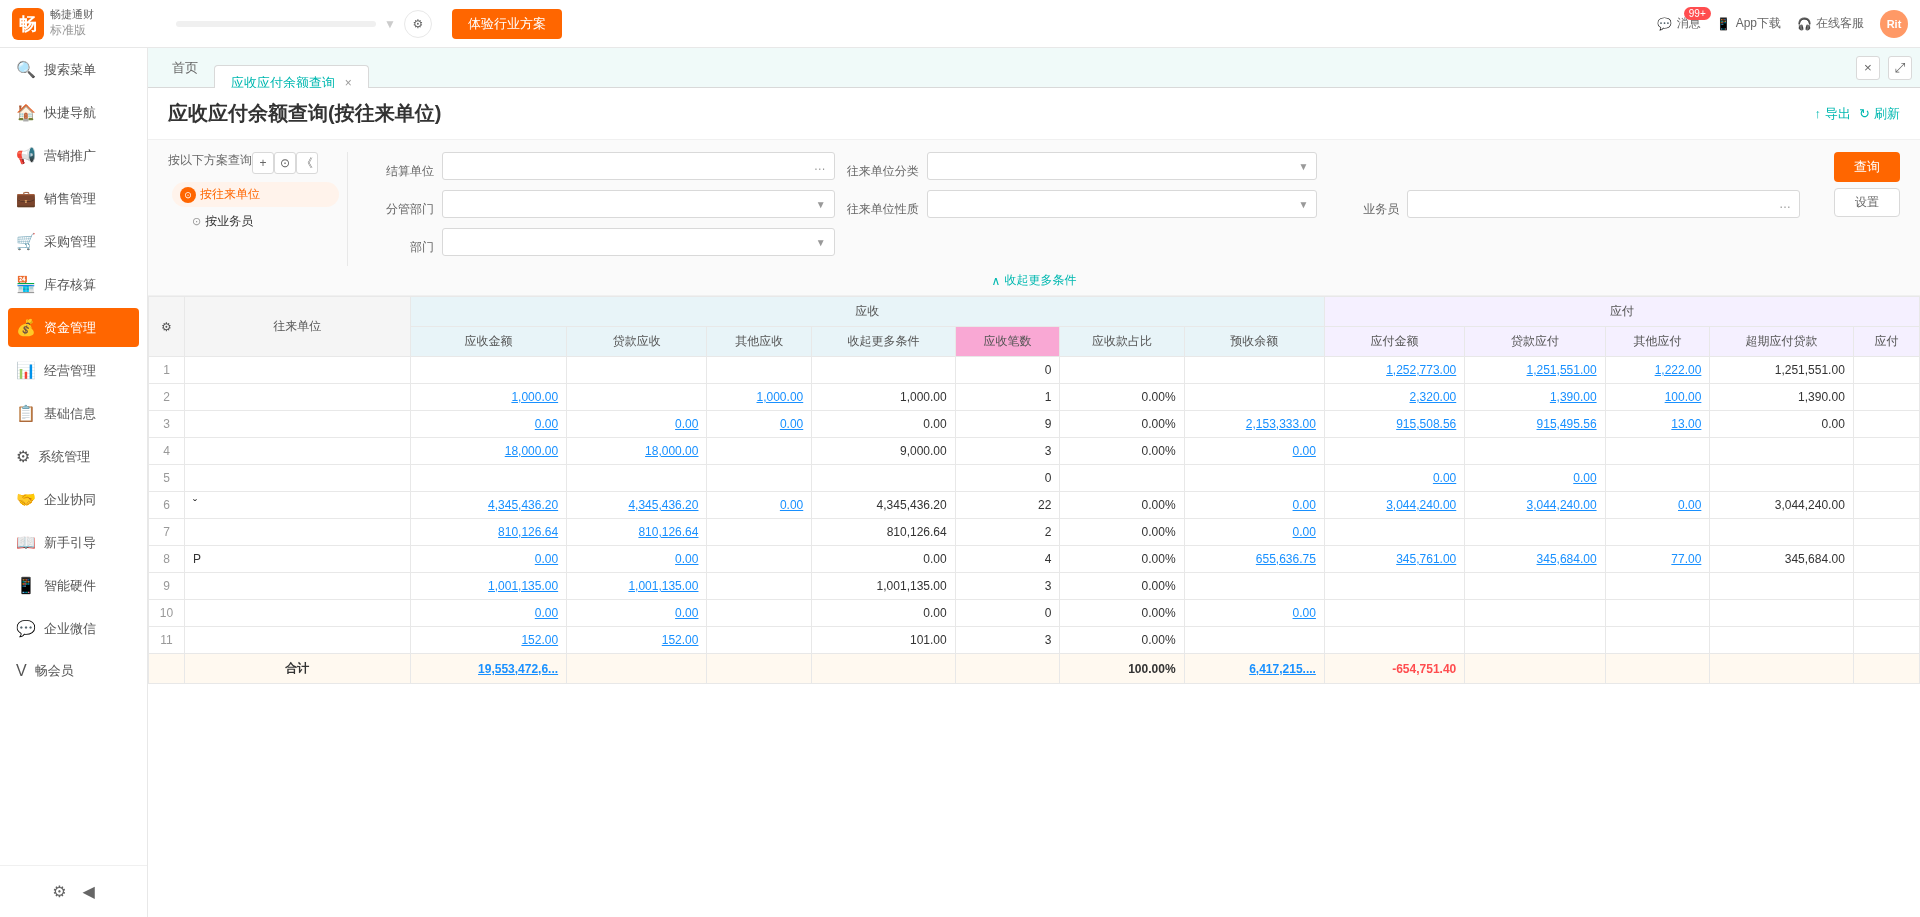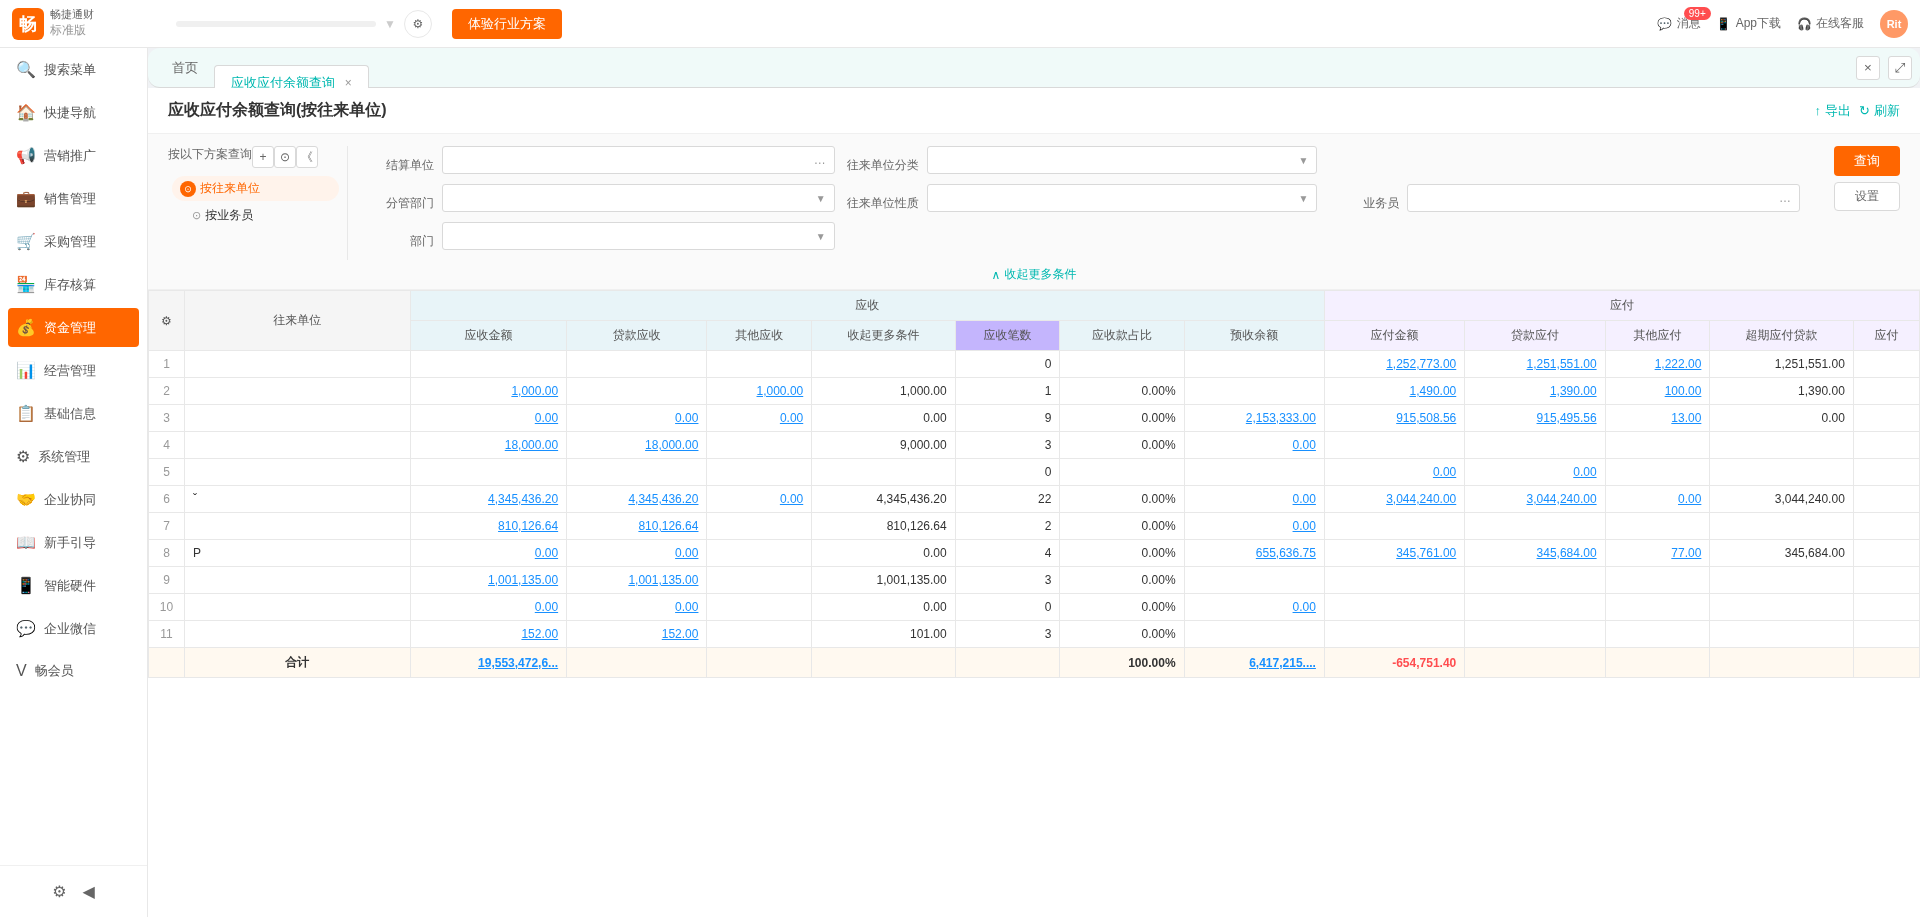--- a/index.html
+++ b/index.html
@@ -135,21 +135,20 @@
     
     
     .tab-bar {
       background: #f0faf9;
       border-bottom: 1px solid #d9d9d9;
       display: flex;
       align-items: center;
       padding: 0 8px;
       height: 40px;
       flex-shrink: 0;
-      border-radius: 12px;
     }
     .tab-item {
       padding: 8px 16px;
       cursor: pointer;
       font-size: 13px;
       color: #666;
       border-radius: 4px 4px 0 0;
     }
     .tab-item.active {
       background: #fff;
@@ -186,21 +185,21 @@
     
     
     .page-header {
       display: flex;
       align-items: center;
       justify-content: space-between;
       padding: 12px 20px;
       border-bottom: 1px solid #f0f0f0;
     }
     .page-title {
-      font-size: 16px;
+      font-size: 20px;
       font-weight: bold;
       color: #333;
     }
     .page-header-btns {
       display: flex;
       gap: 8px;
     }
     .header-action-btn {
       display: flex; align-items: center; gap: 4px;
       color: #00b8b0; cursor: pointer; font-size: 13px;
@@ -591,21 +590,21 @@
                 </th>
                 <th style="background:#e8f4f8;">
                   <span>贷款应收</span>
                 </th>
                 <th style="background:#e8f4f8;">
                   <span>其他应收</span>
                 </th>
                 <th style="background:#e8f4f8;">
                   <span>收起更多条件</span>
                 </th>
-                <th style="background:#c4b5fd;">
+                <th style="background:#f9a8d4;">
                   <span>应收笔数</span>
                 </th>
                 <th style="background:#e8f4f8;">
                   <span>应收款占比</span>
                 </th>
                 <th style="background:#e8f4f8;">
                   <span>预收余额</span>
                 </th>
                 <th style="background:#f5f0ff;">
                   <span>应付金额</span>
@@ -645,21 +644,21 @@
                 <tr>
                   <td class="row-num">2</td>
                   <td class="td-left"></td>
                   <td class="td-num td-link">1,000.00</td>
                   <td class="td-num"></td>
                   <td class="td-num td-link">1,000.00</td>
                   <td class="td-num">1,000.00</td>
                   <td class="td-num">1</td>
                   <td class="td-num">0.00%</td>
                   <td class="td-num td-link"></td>
-                  <td class="td-num td-link">1,490.00</td>
+                  <td class="td-num td-link">2,320.00</td>
                   <td class="td-num td-link">1,390.00</td>
                   <td class="td-num td-link">100.00</td>
                   <td class="td-num">1,390.00</td>
                   <td class="td-num"></td>
                 </tr>
                 <tr>
                   <td class="row-num">3</td>
                   <td class="td-left"></td>
                   <td class="td-num td-link">0.00</td>
                   <td class="td-num td-link">0.00</td>

